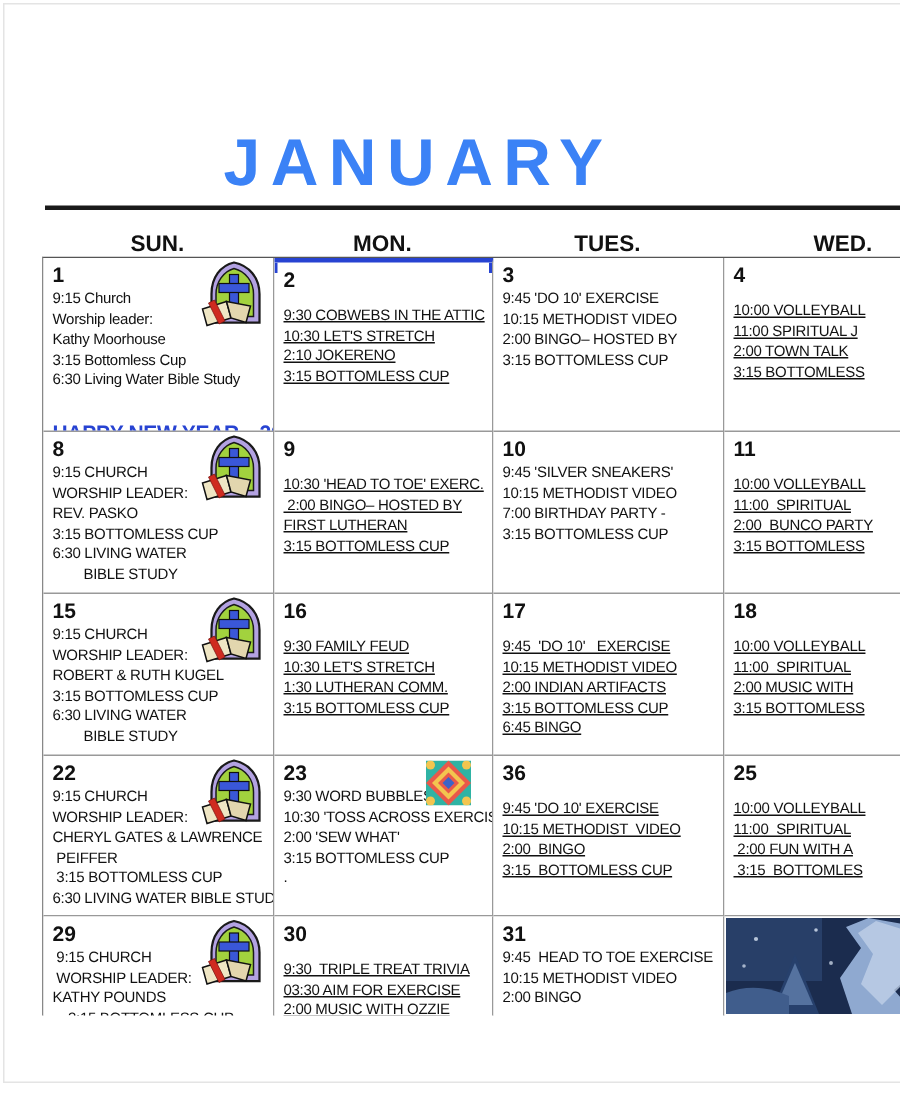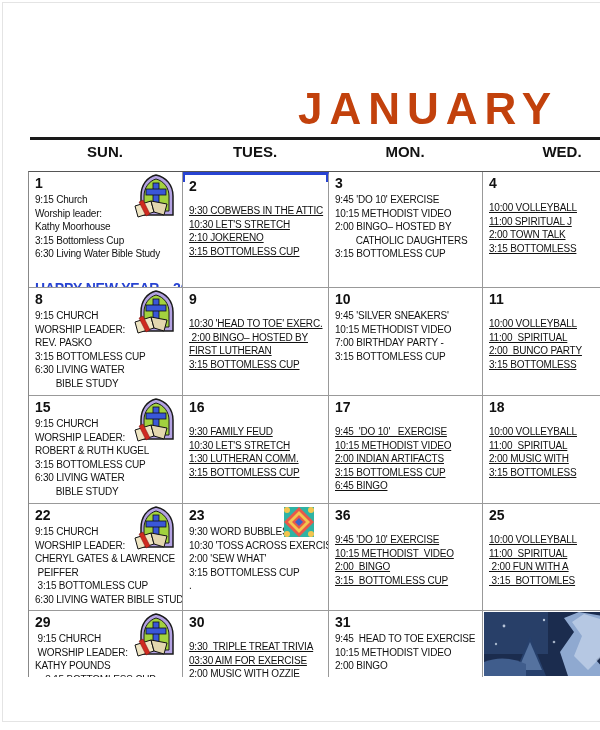--- a/index.html
+++ b/index.html
@@ -2,26 +2,26 @@
 <html><head>
 <meta charset="utf-8">
 <style>
   html,body{margin:0;padding:0;}
   body{
     width:600px;height:730px;background:#fff;overflow:hidden;position:relative;
     font-family:"Liberation Sans",sans-serif;color:#111;
   }
   .page-frame{position:absolute;top:2px;left:2px;width:600px;height:718px;
     border:1px solid #e4e4e4;border-right:none;pointer-events:none;}
-  .title{position:absolute;top:84px;left:0;width:558px;text-align:right;
-    font-size:44px;font-weight:bold;letter-spacing:7px;color:#c2410c;}
+  .title{position:absolute;top:84px;left:0;width:558px;text-align:center;
+    font-size:44px;font-weight:bold;letter-spacing:7px;color:#3b82f6;}
   .rule{position:absolute;top:137px;left:30px;right:0;border-top:3px solid #1a1a1a;}
   .weekdays{position:absolute;top:143px;left:28px;width:572px;overflow:hidden;
     display:flex;font-weight:bold;font-size:15px;}
-  .wd{flex:0 0 auto;text-align:center;}
+  .wd{flex:0 0 auto;text-align:center;margin-top:11px;}
   .wd:nth-child(1){width:154px}.wd:nth-child(2){width:146px}
   .wd:nth-child(3){width:154px}.wd:nth-child(4){width:160px}
   .grid-clip{position:absolute;top:171px;left:28px;width:572px;height:506px;overflow:hidden;}
   .grid{display:grid;grid-template-columns:154px 146px 154px 160px;
     grid-template-rows:116px 108px 108px 107px 140px;width:614px;
     border-left:1px solid #888;border-top:1px solid #555;}
   .cell{position:relative;border-right:1px solid #999;border-bottom:1px solid #999;
     padding:3px 2px 0 6px;background:#fff;overflow:hidden;}
   .cell.selected{border-top:3px solid #2743d2;}
   .cell.selected::before,.cell.selected::after{content:"";position:absolute;top:0;
@@ -41,22 +41,22 @@
 </head>
 <body>
 
 <div class="page-frame"></div>
 
 <div class="title">JANUARY</div>
 <div class="rule"></div>
 
 <div class="weekdays">
   <span class="wd">SUN.</span>
+  <span class="wd">MON.</span>
   <span class="wd">TUES.</span>
-  <span class="wd">MON.</span>
   <span class="wd">WED.</span>
 </div>
 
 <div class="grid-clip">
   <div class="grid">
       <div class="cell">
     <span class="date">1</span>
 
     <span class="icon ic-church" style="display: block;">
       <svg viewBox="0 0 48 46" xmlns="http://www.w3.org/2000/svg">
@@ -90,21 +90,20 @@
         </div>
 
   </div>
       <div class="cell">
     <span class="date">3</span>
 
     <div class="lines">
           <div class="line">9:45 'DO 10' EXERCISE</div>
           <div class="line">10:15 METHODIST VIDEO</div>
           <div class="line">2:00 BINGO– HOSTED BY</div>
-          <div class="line">        CATHOLIC DAUGHTERS</div>
           <div class="line">3:15 BOTTOMLESS CUP</div>
         </div>
 
   </div>
       <div class="cell">
     <span class="date">4</span>
 
     <div class="lines gap">
           <div class="line">10:00 VOLLEYBALL</div>
           <div class="line">11:00 SPIRITUAL J</div>

